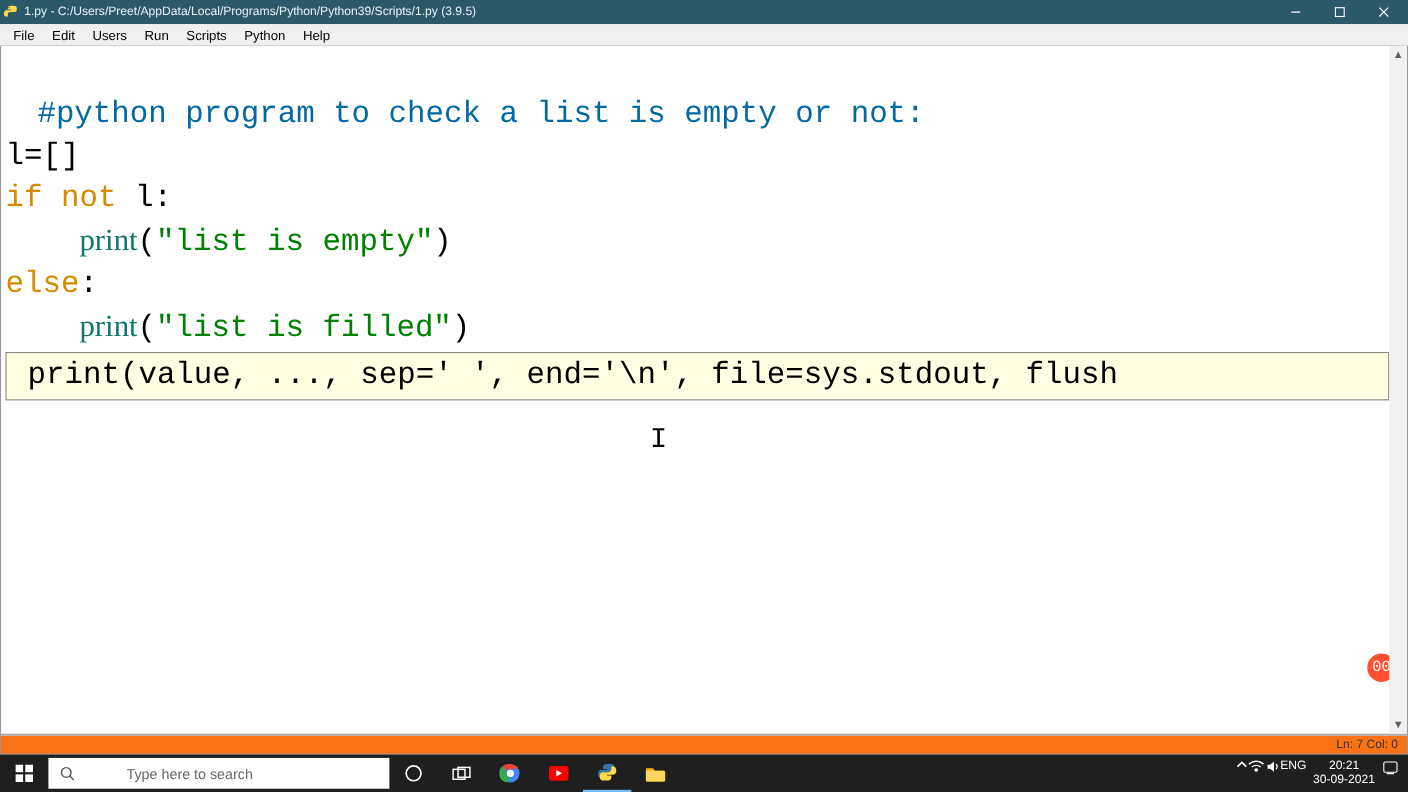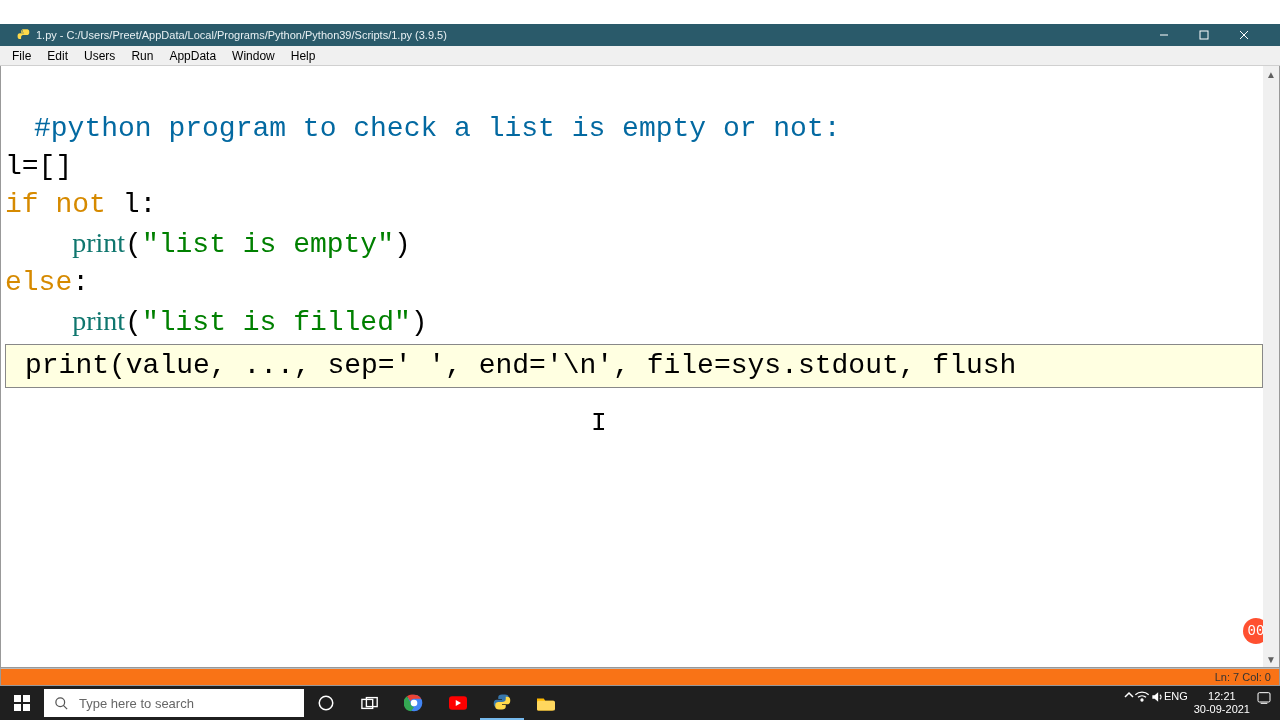--- a/index.html
+++ b/index.html
@@ -12,22 +12,21 @@
     background: #fff;
     display: flex;
     flex-direction: column;
   }
   .titlebar {
     height: 22px;
     background: #2a5a6a;
     color: #fff;
     display: flex;
     align-items: center;
-    padding: 0 16px;
-    margin-top: 24px;
+    padding: 0 2px;
   }
   .titlebar .icon { width: 16px; height: 16px; margin-right: 4px; display:flex; align-items:center; justify-content:center;}
   .titlebar .title { flex: 1; font-size: 11px; color: #e8f0f3; }
   .titlebar .wbtn { width: 40px; height: 22px; display:flex; align-items:center; justify-content:center; color:#fff; }
   .menubar {
     height: 20px;
     background: #f0f0f0;
     border-bottom: 1px solid #d0d0d0;
     display: flex;
     align-items: flex-end;
@@ -105,28 +104,29 @@
   .taskbar {
     height: 34px;
     background: #1f1f1f;
     display: flex;
     align-items: center;
     color: #fff;
   }
   .taskbar .start { width: 44px; height:34px; display:flex; align-items:center; justify-content:center; }
   .taskbar .search {
     height: 28px;
-    width: 260px;
+    width: 310px;
     background: #fff;
     display: flex;
     align-items: center;
     padding: 0 10px;
     color: #666;
     font-size: 13px;
     margin: 3px 0;
+    gap: 36px;
   }
   .taskbar .search .sicon { margin-right: 10px; display:flex; }
   .taskbar .tb-item { width: 44px; height:34px; display:flex; align-items:center; justify-content:center; }
   .taskbar .spacer { flex:1; }
   .taskbar .tray { display:flex; align-items:flex-start; padding:0 8px; font-size:11px; }
   .taskbar .clock { text-align:center; line-height:13px; font-size:11px; padding:0 6px;}
   .rec-badge {
     position: absolute;
     right: -6px;
     top: 552px;
@@ -165,22 +165,22 @@
         <line x1="9" y1="1" x2="1" y2="9" stroke="#fff" stroke-width="1"></line>
       </svg>
   </div>
 </div>
 
 <div class="menubar">
   <span class="mitem">File</span>
   <span class="mitem">Edit</span>
   <span class="mitem">Users</span>
   <span class="mitem">Run</span>
-  <span class="mitem">AppData</span>
-  <span class="mitem">Window</span>
+  <span class="mitem">Scripts</span>
+  <span class="mitem">Python</span>
   <span class="mitem">Help</span>
 </div>
 
 <div class="editor-wrap">
   <div class="editor">
 <span class="tok-comment">#python program to check a list is empty or not:</span>
 <span class="tok-name">l</span><span class="tok-punc">=[]</span>
 <span class="tok-kw">if</span> <span class="tok-kw">not</span><span class="tok-name"> l</span><span class="tok-punc">:</span>
 <span>    </span><span class="tok-builtin">print</span><span class="tok-punc">(</span><span class="tok-str">"list is empty"</span><span class="tok-punc">)</span>
 <span class="tok-kw">else</span><span class="tok-punc">:</span>
@@ -273,21 +273,21 @@
         </svg>
     </span>
     <span>
       <svg width="14" height="14" viewBox="0 0 24 24" fill="#fff">
           <path d="M4 9v6h4l6 5V4L8 9H4z"></path>
           <path d="M17 8a5 5 0 0 1 0 8" fill="none" stroke="#fff" stroke-width="2"></path>
         </svg>
     </span>
     <span>ENG</span>
     <div class="clock">
-      <div>12:21</div>
+      <div>20:21</div>
       <div>30-09-2021</div>
     </div>
     <span>
       <svg width="16" height="16" viewBox="0 0 24 24" fill="none" stroke="#fff" stroke-width="1.5">
           <rect x="3" y="4" width="18" height="14" rx="2"></rect>
           <path d="M7 20h10"></path>
         </svg>
     </span>
   </div>
 </div>

